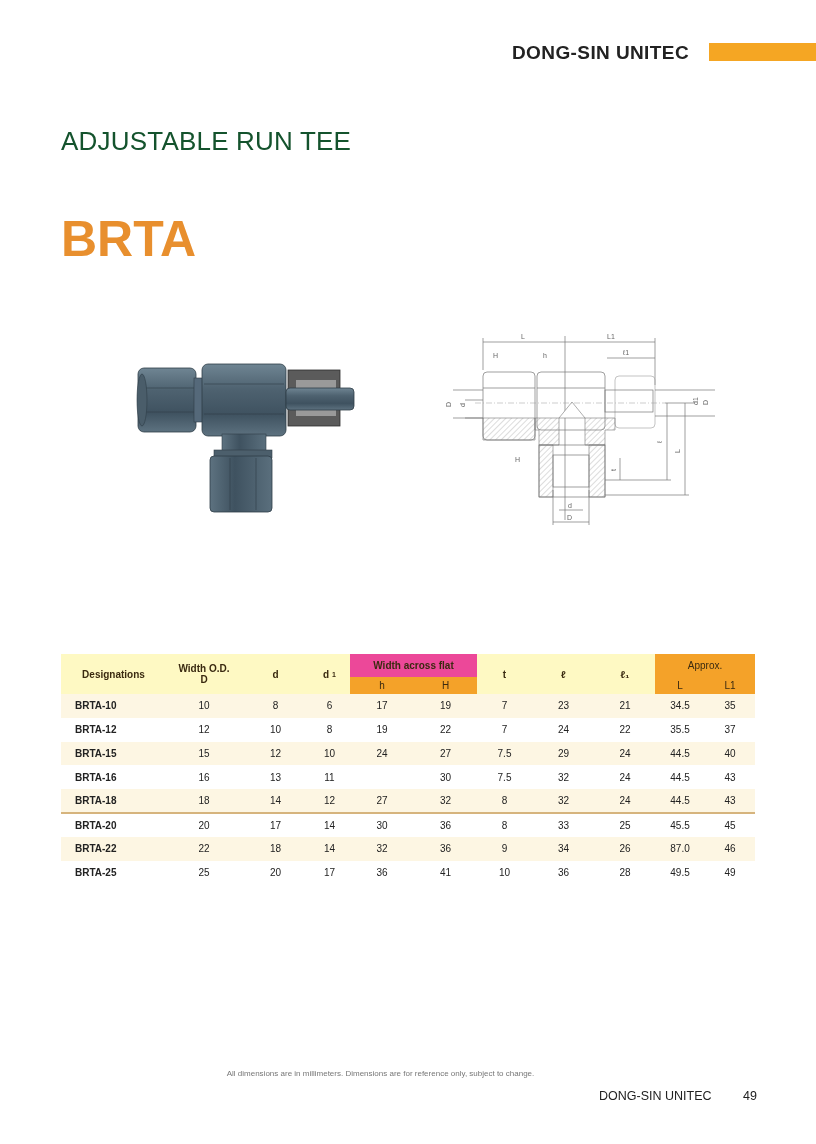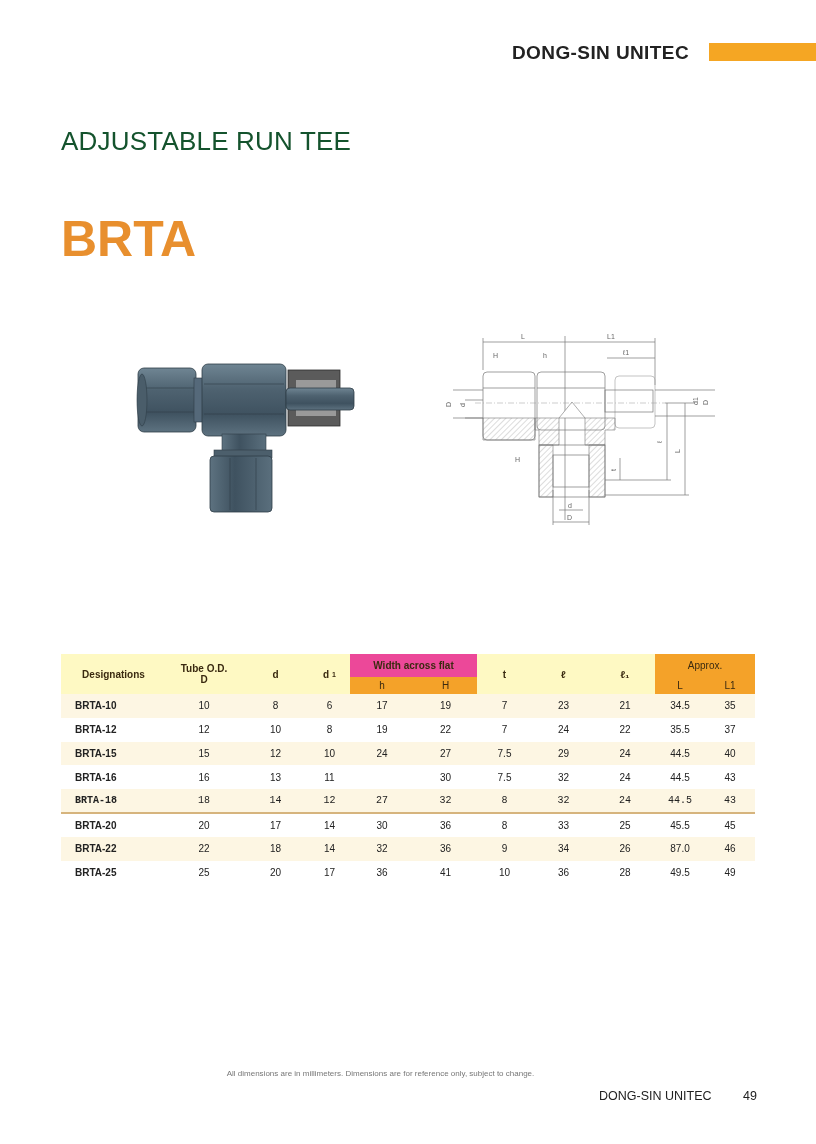--- a/index.html
+++ b/index.html
@@ -20,21 +20,21 @@
   .spec-table th, .spec-table td { text-align: center; font-weight: normal; }
   .spec-table thead th { color: #3a2a10; font-weight: bold; font-size: 10px; }
   .h-light { background: #fef9c3; }
   .h-dark { background: #ec4899; }
   .h-mid { background: #f4a229; }
   .spec-table thead tr.r1 th { height: 23px; }
   .spec-table thead tr.r2 th { height: 17px; }
   .spec-table tbody td { height: 23.8px; color: #222; font-size: 10px; }
   .spec-table tbody tr:nth-child(odd) td { background: #fdf6e3; }
   .spec-table tbody tr:nth-child(even) td { background: #ffffff; }
-  .spec-table tbody tr.sep td { border-bottom: 2px solid #d6b47d; font-family: Liberation Mono, monospace; }
+  .spec-table tbody tr.sep td { border-bottom: 2px solid #d6b47d; }
   .spec-table tbody td.desig { text-align: left; padding-left: 14px; font-weight: bold; }
   .sub { font-size: 7px; vertical-align: 1px; }
 
   .footnote { position: absolute; left: 0; width: 761px; top: 1069px; text-align: center; font-size: 8px; color: #777; }
   .footer-brand { position: absolute; left: 599px; top: 1089px; font-size: 12.5px; color: #222; }
   .footer-page { position: absolute; left: 743px; top: 1089px; font-size: 12.5px; color: #222; }
 </style>
 </head>
 <body>
 
@@ -168,21 +168,21 @@
       <col style="width:55px">
       <col style="width:63px">
     <col style="width:60px">
       <col style="width:50px">
       <col style="width:50px">
   </colgroup>
   <thead>
     <tr class="r1">
       <th class="h-light" rowspan="2">Designations</th>
       <th class="h-light" rowspan="2">
-        <span>Tube O.D.</span><br>
+        <span>Width O.D.</span><br>
         <span>D</span>
       </th>
       <th class="h-light" rowspan="2">d</th>
       <th class="h-light" rowspan="2">
         <span>d</span>
         <span class="sub">1</span>
       </th>
       <th class="h-dark" colspan="2">Width across flat</th>
       <th class="h-light" rowspan="2">t</th>
       <th class="h-light" rowspan="2">ℓ</th>

